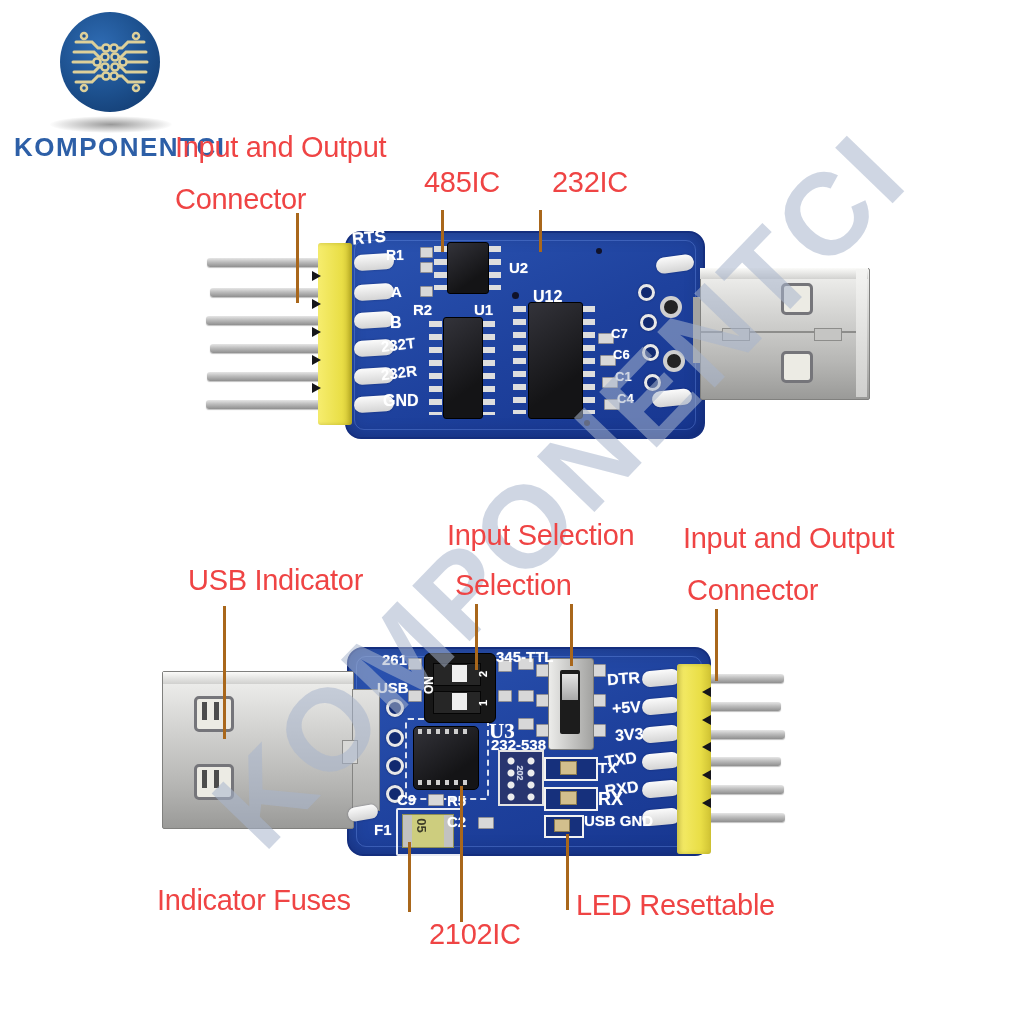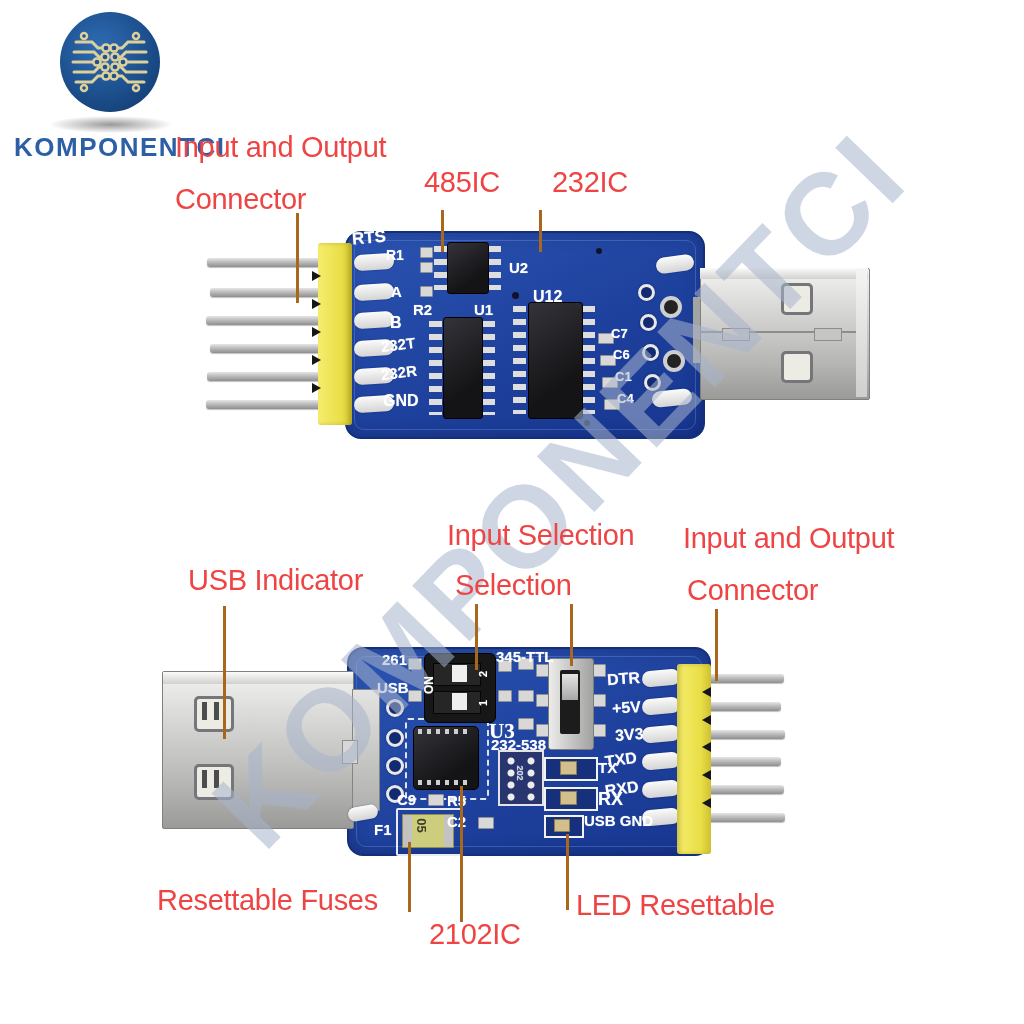--- a/index.html
+++ b/index.html
@@ -190,21 +190,21 @@
     <div class="abs" style="left:856px;top:269px;width:11px;height:128px;background:linear-gradient(180deg,#f4f4f2,#cfcfcd);z-index:3;"></div>
   </div>
 
   <div>
 
     <div class="ann" style="left:188px;top:564px;">USB Indicator</div>
     <div class="ann" style="left:447px;top:519px;">Input Selection</div>
     <div class="ann" style="left:455px;top:569px;">Selection</div>
     <div class="ann" style="left:683px;top:522px;">Input and Output</div>
     <div class="ann" style="left:687px;top:574px;">Connector</div>
-    <div class="ann" style="left:157px;top:884px;">Resettable Fuses</div>
+    <div class="ann" style="left:157px;top:884px;">Indicator Fuses</div>
     <div class="ann" style="left:429px;top:918px;">2102IC</div>
     <div class="ann" style="left:576px;top:889px;">LED Resettable</div>
     <div class="cline" style="left:223px;top:606px;height:133px;"></div>
     <div class="cline" style="left:475px;top:604px;height:66px;"></div>
     <div class="cline" style="left:570px;top:604px;height:62px;"></div>
     <div class="cline" style="left:715px;top:609px;height:72px;"></div>
     <div class="cline" style="left:408px;top:842px;height:70px;"></div>
     <div class="cline" style="left:460px;top:786px;height:136px;"></div>
     <div class="cline" style="left:566px;top:834px;height:76px;"></div>
 

